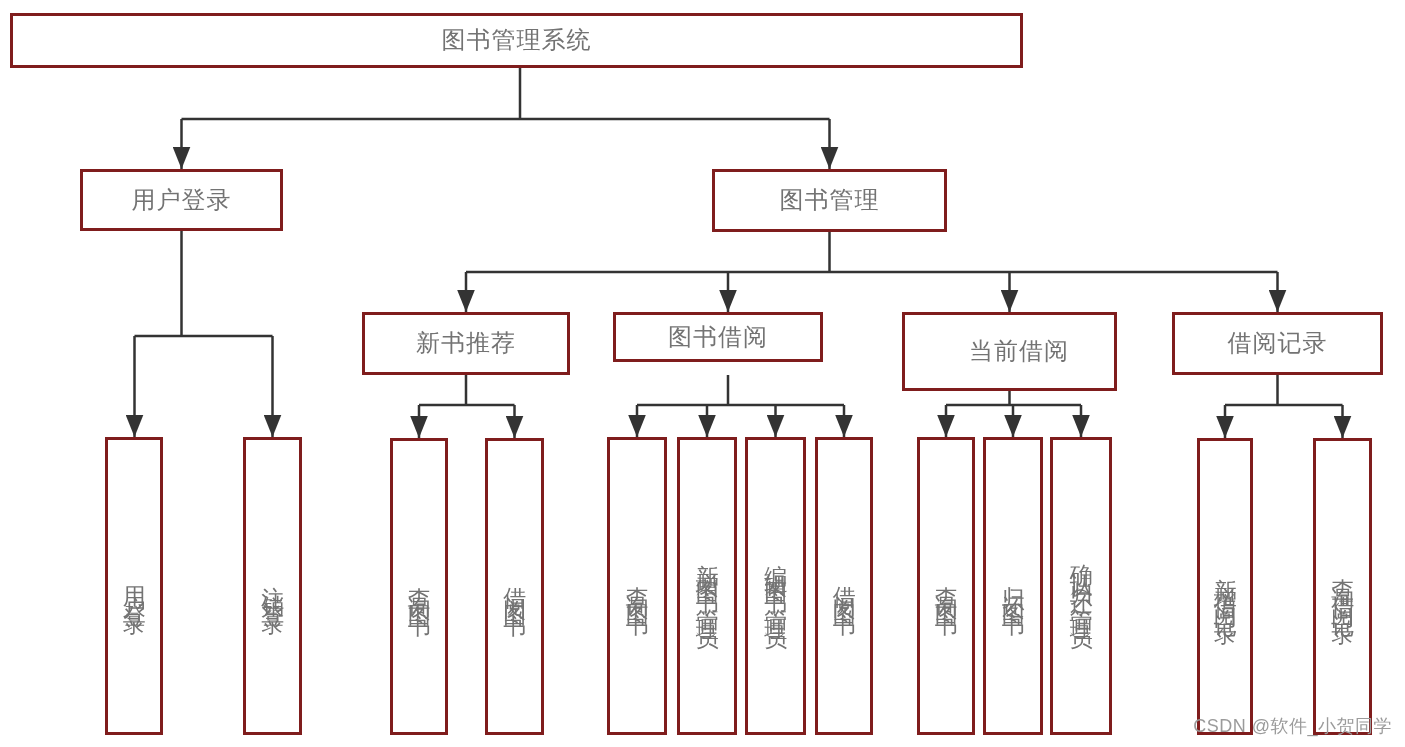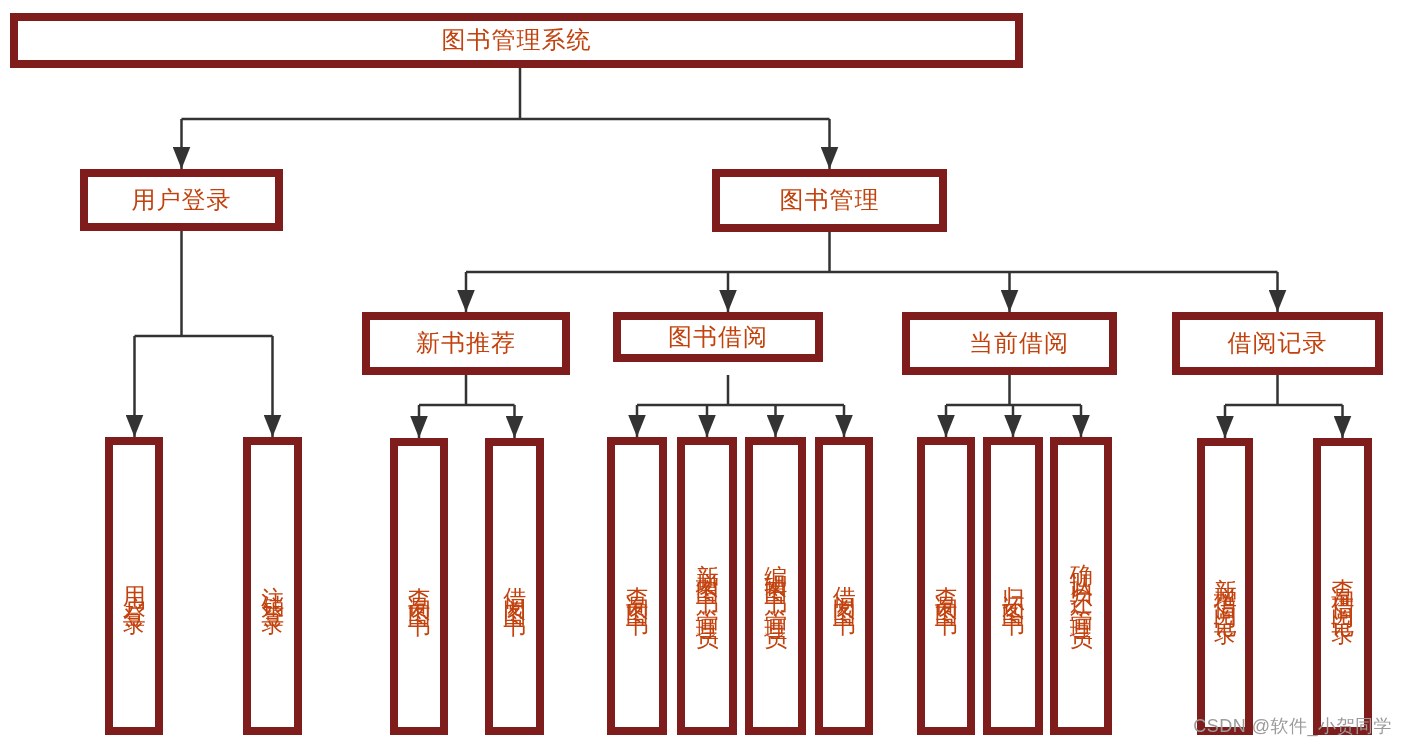--- a/index.html
+++ b/index.html
@@ -3,21 +3,21 @@
 <meta charset="utf-8">
 <style>
   html,body{margin:0;padding:0;background:#ffffff;}
   .stage{
     position:relative;width:1405px;height:747px;background:#ffffff;
     font-family:"Liberation Sans","DejaVu Sans",sans-serif;overflow:hidden;
   }
   .connectors{position:absolute;left:0;top:0;z-index:1;}
   .node{
     position:absolute;box-sizing:border-box;background:#ffffff;
-    border:8px solid #7f1d1d;color:#c2410c;
+    border:3px solid #7f1d1d;color:#737373;
     display:flex;align-items:center;justify-content:center;
     font-size:24px;letter-spacing:1px;z-index:2;line-height:1.2;
     white-space:nowrap;
   }
   .leaf{
     writing-mode:vertical-rl;text-orientation:mixed;
     font-size:23px;letter-spacing:9px;white-space:normal;
   }
   .watermark{
     position:absolute;right:13px;bottom:9px;z-index:3;
@@ -72,21 +72,21 @@
     </g>
   </svg>
 
   <div class="node" style="left:10px;top:13px;width:1013px;height:55px;">图书管理系统</div>
 
   <div class="node" style="left:80px;top:169px;width:203px;height:62px;">用户登录</div>
   <div class="node" style="left:362px;top:312px;width:208px;height:63px;">新书推荐</div>
 
   <div class="node" style="left:712px;top:169px;width:235px;height:63px;">图书管理</div>
   <div class="node" style="left:613px;top:312px;width:210px;height:50px;">图书借阅</div>
-  <div class="node" style="left:902px;top:312px;width:215px;height:63px;padding-left:19px;">当前借阅</div>
+  <div class="node" style="left:902px;top:312px;width:215px;height:79px;padding-left:19px;">当前借阅</div>
   <div class="node" style="left:1172px;top:312px;width:211px;height:63px;">借阅记录</div>
 
   <div class="node leaf" style="left:105px;top:437px;width:58px;height:298px;">用户登录</div>
   <div class="node leaf" style="left:243px;top:437px;width:59px;height:298px;">注销登录</div>
 
   <div class="node leaf" style="left:390px;top:438px;width:58px;height:297px;">查询图书</div>
   <div class="node leaf" style="left:485px;top:438px;width:59px;height:297px;">借阅图书</div>
 
   <div class="node leaf" style="left:607px;top:437px;width:60px;height:298px;">查询图书</div>
   <div class="node leaf" style="left:677px;top:437px;width:60px;height:298px;">新增图书（管理员）</div>

